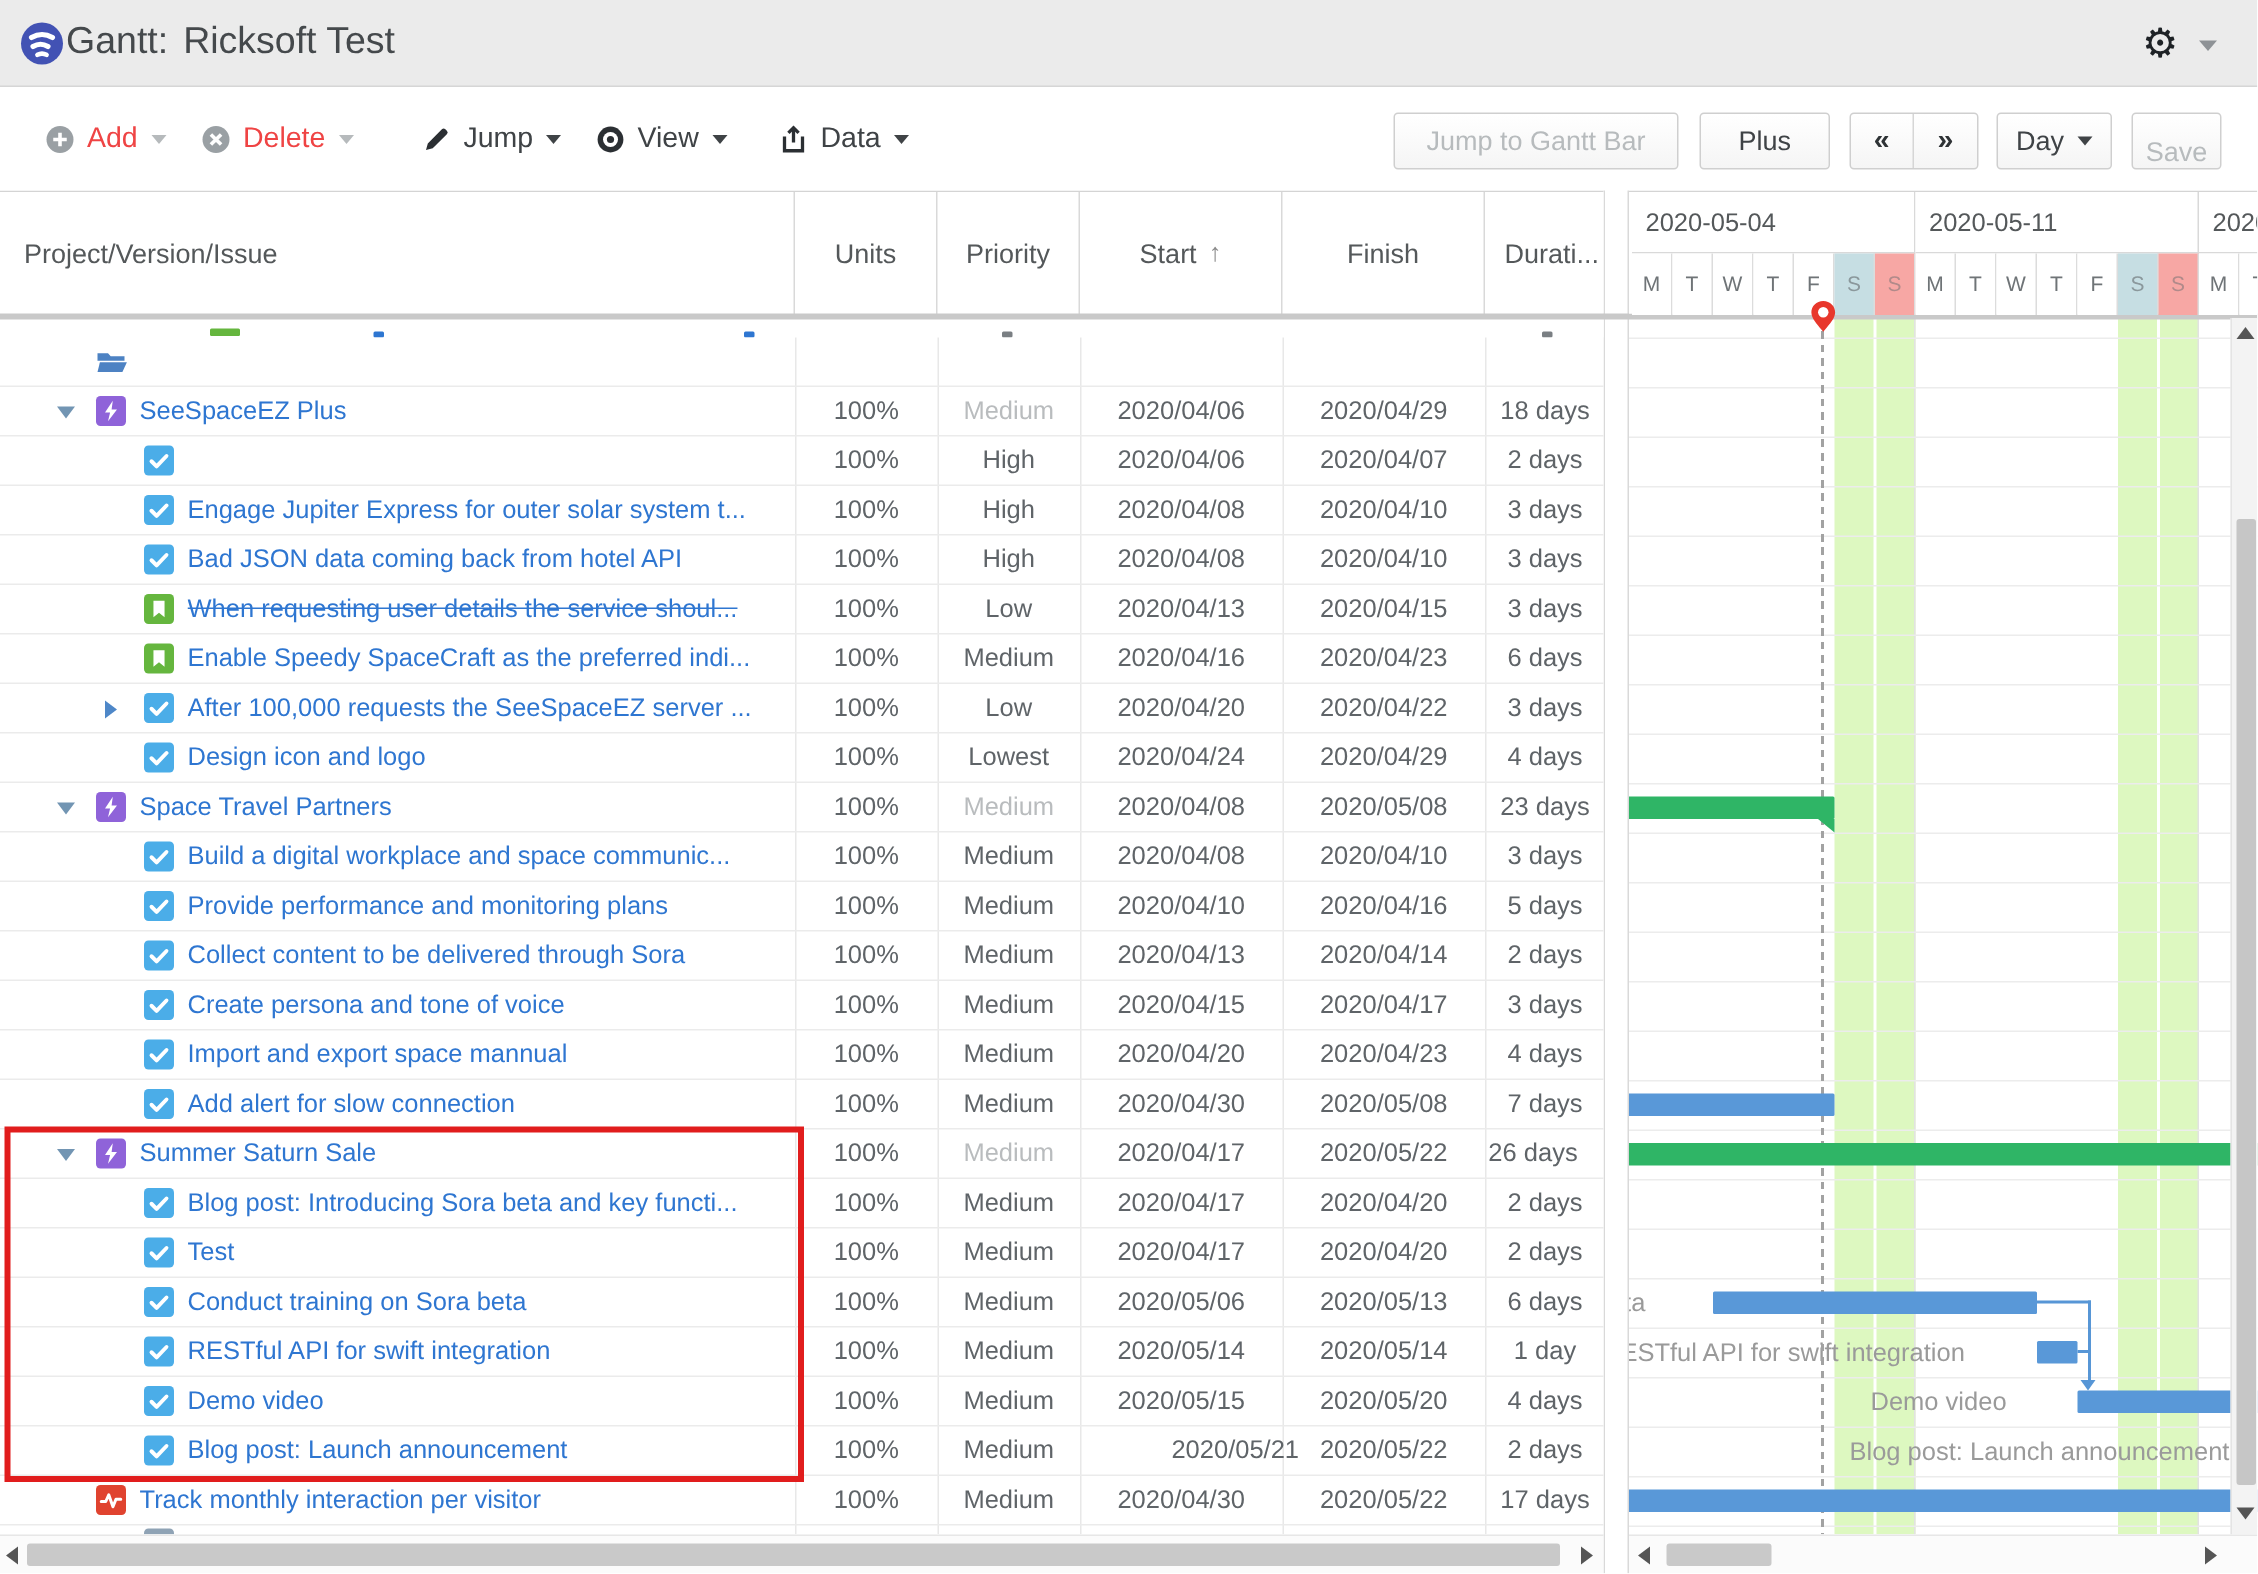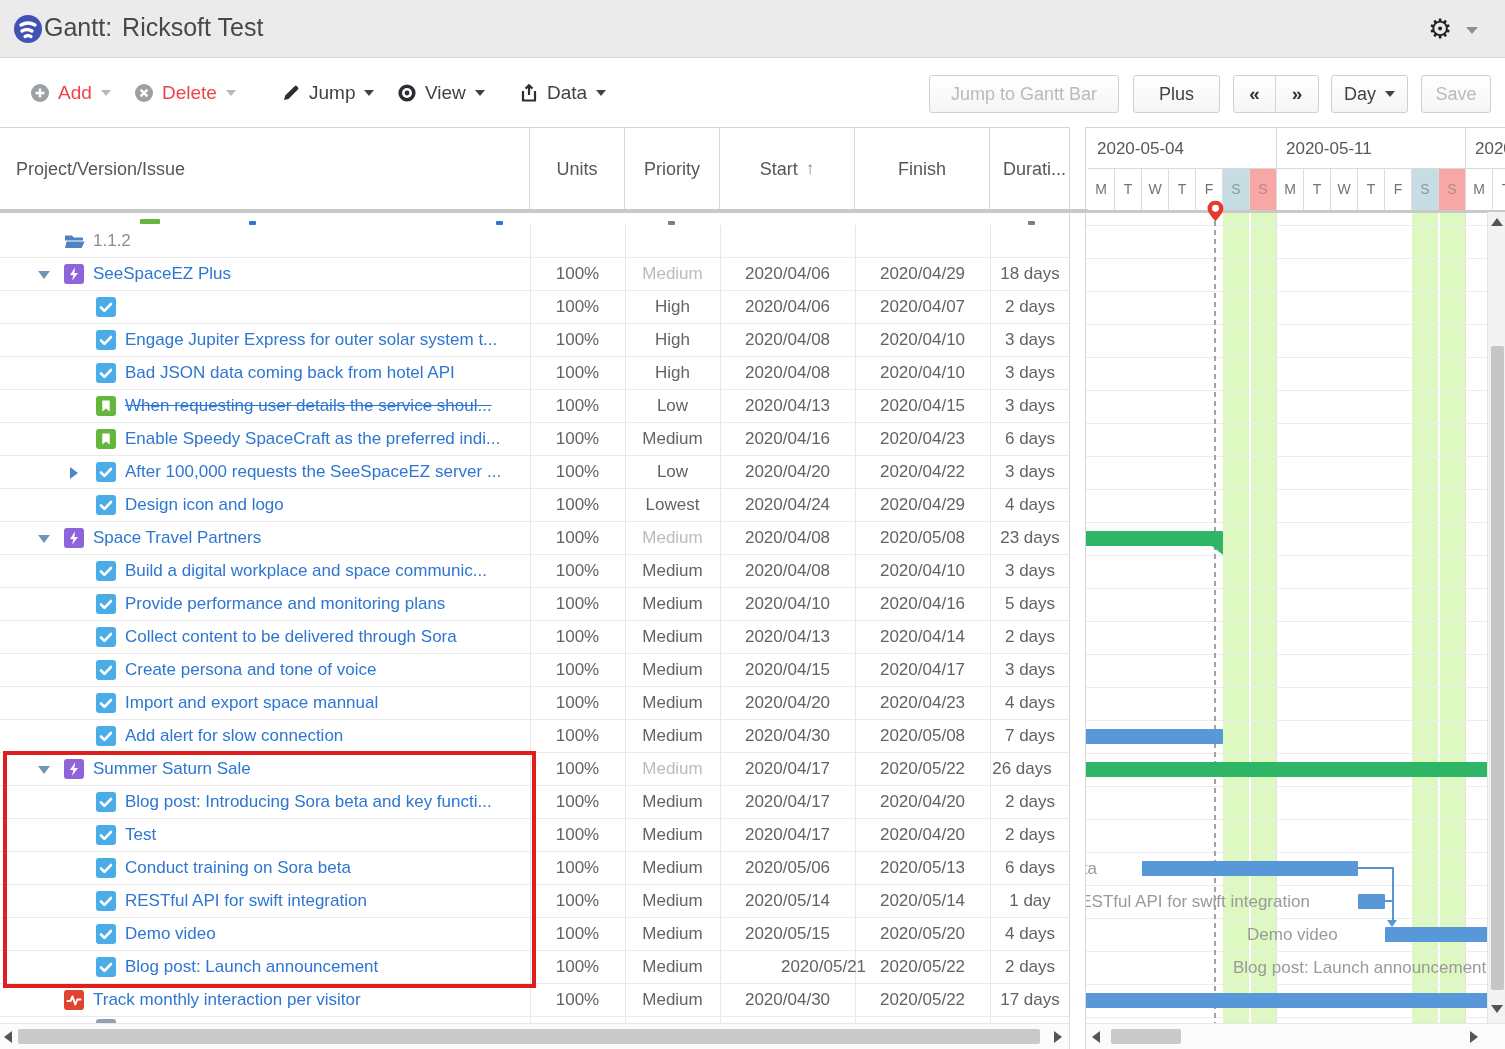--- a/index.html
+++ b/index.html
@@ -182,21 +182,21 @@
         <span>Plus</span>
       </div>
       <div class="tb-btn" style="left: 1233px; width: 86px; padding: 0px;">
         <span class="nav-half">«</span>
         <span class="nav-half">»</span>
       </div>
       <div class="tb-btn" style="left: 1331px; width: 77px;">
         <span>Day</span>
         <span class="caret"></span>
       </div>
-      <div class="tb-btn muted" style="left: 1421px; width: 70px;">
+      <div class="tb-btn muted" style="left: 1421px; width: 60px; align-items: flex-end;">
         <span>Save</span>
       </div>
     </div>
 
   <div class="tablepane">
     <div class="t-header" id="t-header">
         <div class="t-hcell" style="left: 0px; width: 530px; padding-left: 16px;">
           <span>Project/Version/Issue</span>
         </div>
         <div class="t-hcell center" style="left: 530px; width: 95px;">
@@ -227,21 +227,20 @@
           <div class="mark" style="left: 249px; top: 9px; width: 7px; height: 4px; background: rgb(46, 118, 209); border-radius: 1px;"></div>
           <div class="mark" style="left: 496px; top: 9px; width: 7px; height: 4px; background: rgb(46, 118, 209); border-radius: 1px;"></div>
           <div class="mark" style="left: 668px; top: 9px; width: 7px; height: 4px; background: rgb(122, 127, 131); border-radius: 1px;"></div>
           <div class="mark" style="left: 1028px; top: 9px; width: 7px; height: 4px; background: rgb(122, 127, 131); border-radius: 1px;"></div>
         </div>
         <div class="t-row" style="top: 13px;">
           <div class="type-icon" style="left: 64px; background: transparent;"><svg width="22" height="20" viewBox="0 0 22 20">
               <path d="M1 4.5 h7 l1.8 2 H19 v3 H1 z" fill="#4d82c3"></path>
               <path d="M2.6 10.5 h18 l-3 6.5 H1 z" fill="#4d82c3"></path>
             </svg></div>
-          <div class="issue-title gray" style="left: 93px; width: 433px;">1.1.2</div>
         </div>
         <div class="t-row" style="top: 46px;">
           <div class="expander down" style="left: 38px;"></div>
           <div class="type-icon" style="left: 64px; background: rgb(143, 99, 217);"><svg width="20" height="20" viewBox="0 0 20 20">
               <path d="M11.2 3.2 L6 11 h3.4 L8 16.8 L14 9 h-3.6 z" fill="#fff"></path>
             </svg></div>
           <div class="issue-title" style="left: 93px; width: 433px;">SeeSpaceEZ Plus</div>
           <div class="cellval" style="left: 530px; width: 95px;">100%</div>
           <div class="cellval muted-priority" style="left: 625px; width: 95px;">Medium</div>
           <div class="cellval" style="left: 720px; width: 135px;">2020/04/06</div>

